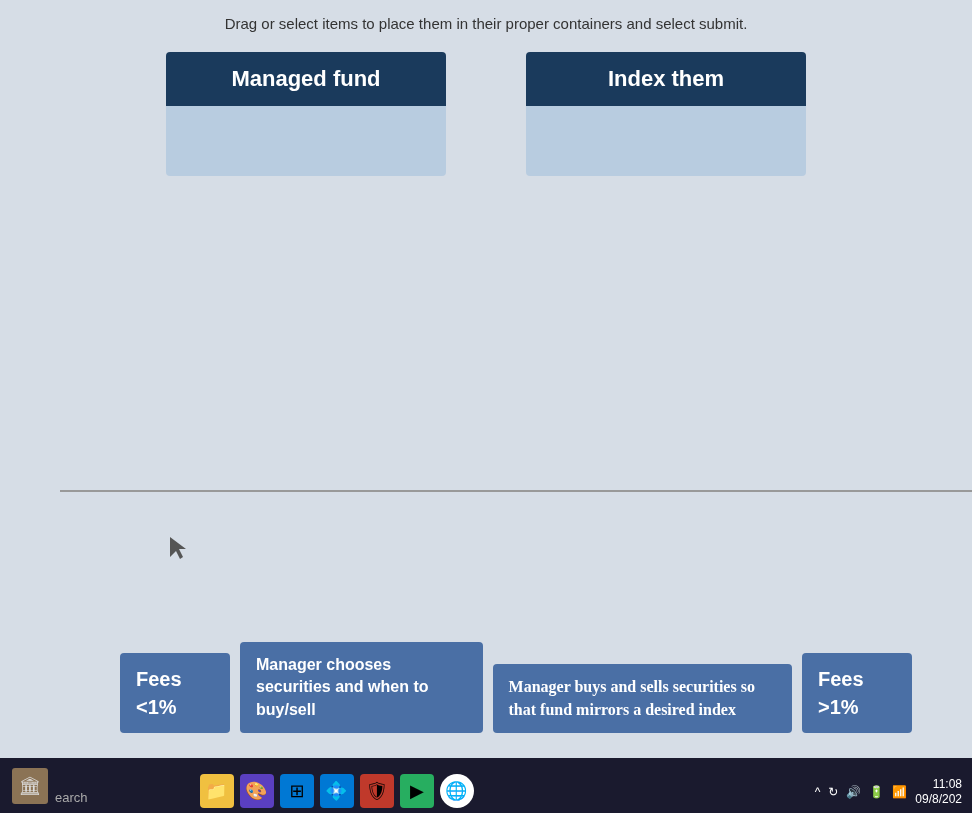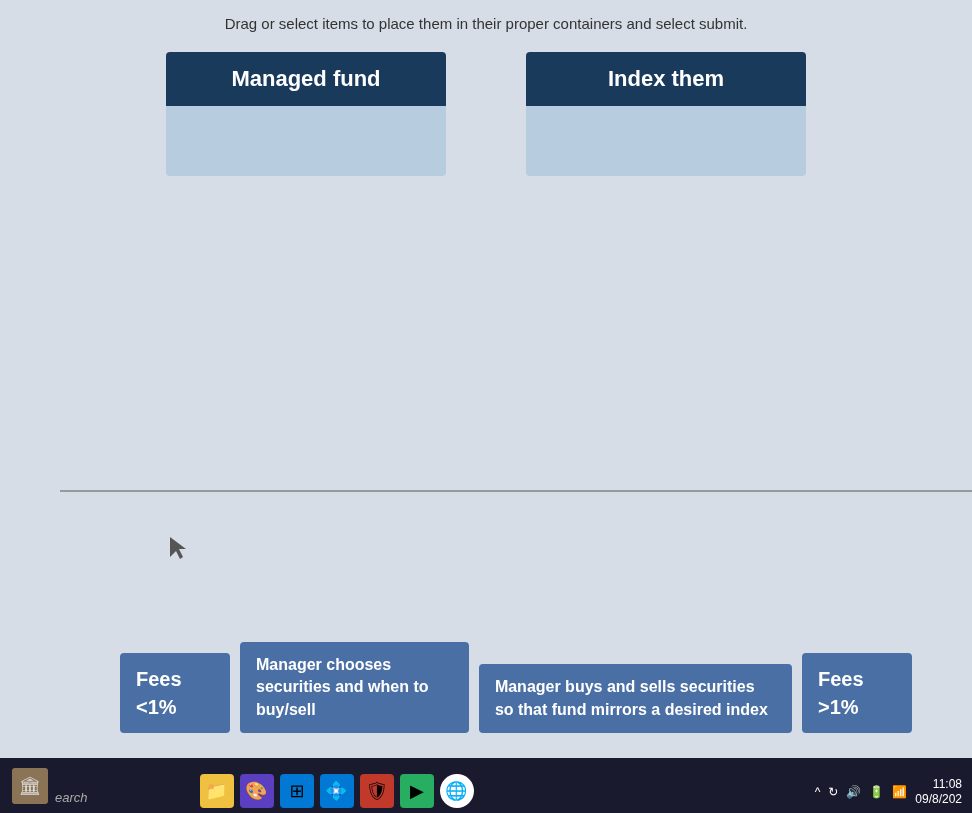--- a/index.html
+++ b/index.html
@@ -94,20 +94,21 @@
       min-width: 110px;
       font-size: 20px;
     }
 
     .drag-card.tall {
       min-width: 140px;
     }
 
     .drag-card.taller {
       min-width: 150px;
+      font-family: Liberation Serif, serif;
     }
 
     .taskbar {
       position: absolute;
       bottom: 0;
       left: 0;
       right: 0;
       height: 55px;
       background-color: #1a1a2e;
       display: flex;
@@ -135,21 +136,20 @@
       color: #ddd;
       font-size: 18px;
     }
 
     .taskbar-search-label {
       color: #aaa;
       font-size: 13px;
       position: absolute;
       left: 55px;
       bottom: 8px;
-      font-style: italic;
     }
 
     .taskbar-icons-row {
       display: flex;
       gap: 6px;
       position: absolute;
       left: 200px;
       bottom: 5px;
     }
 

